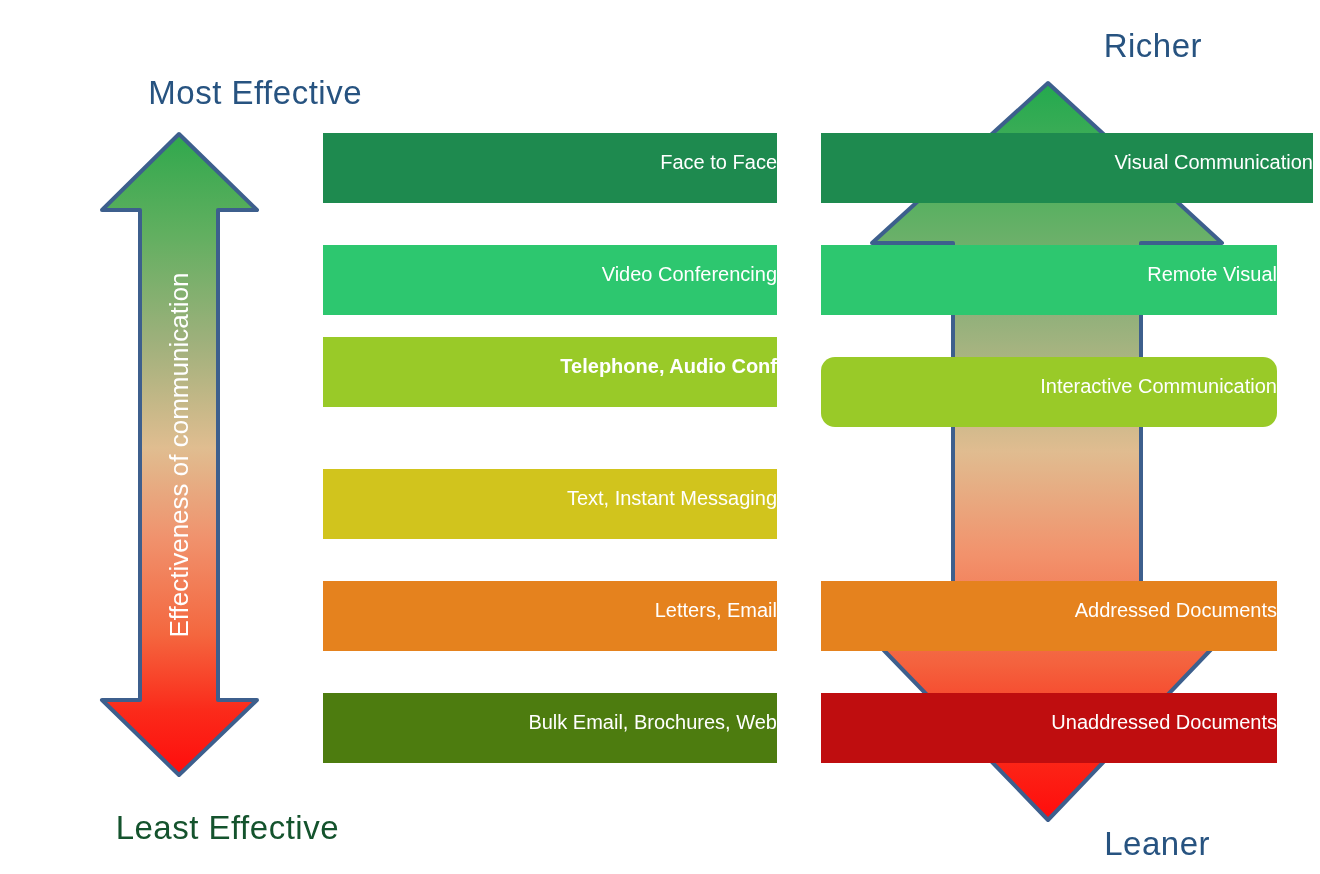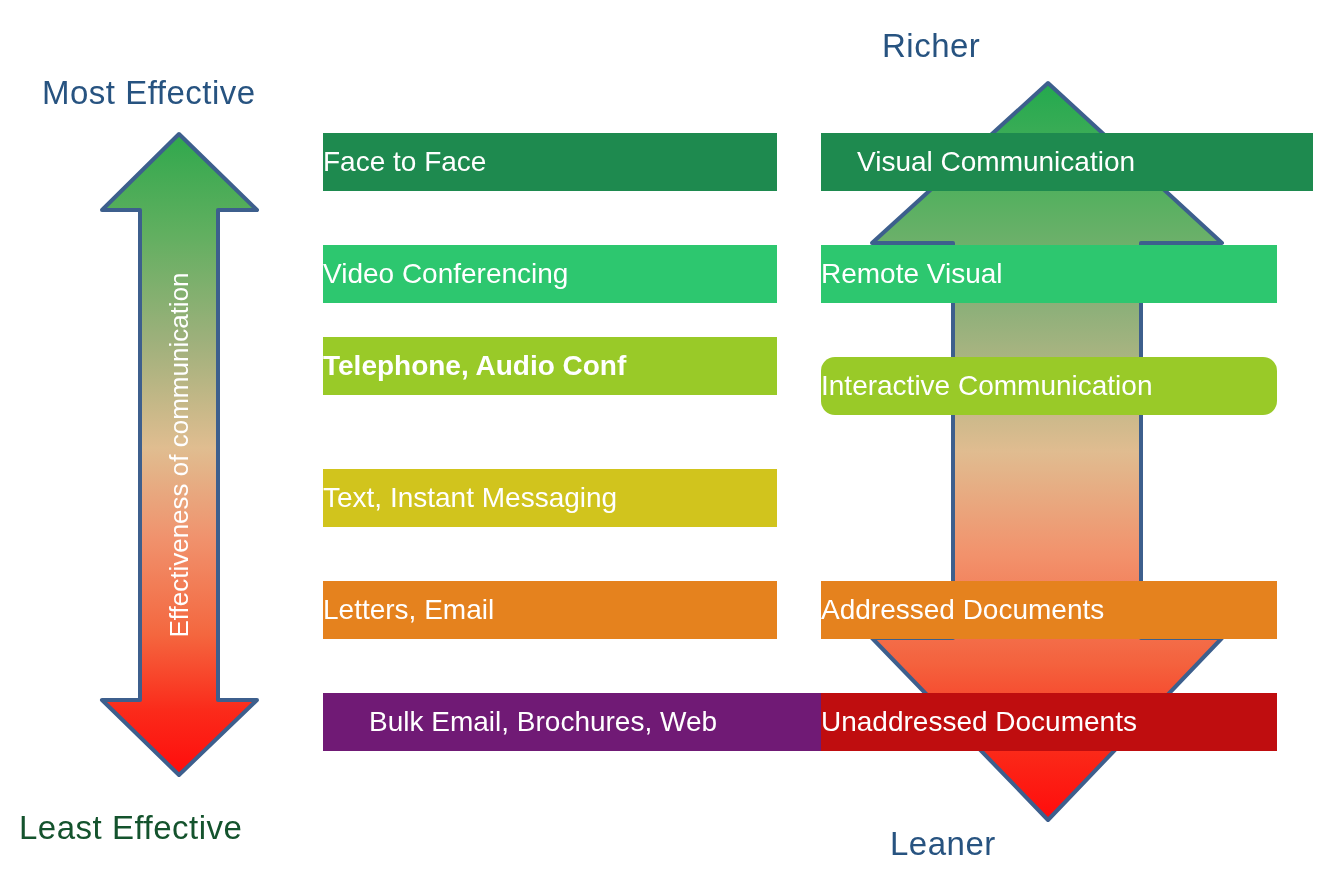--- a/index.html
+++ b/index.html
@@ -14,21 +14,21 @@
   .arrow-svg {
     position: absolute;
     left: 0; top: 0;
     width: 1320px; height: 874px;
     z-index: 1;
     pointer-events: none;
   }
   .axis-label {
     position: absolute;
     width: 320px;
-    text-align: left;
+    text-align: right;
     font-size: 33px;
     letter-spacing: 0.5px;
     z-index: 3;
     white-space: nowrap;
   }
   .v-label {
     position: absolute;
     left: -61px;
     top: 440px;
     width: 480px;
@@ -36,25 +36,25 @@
     line-height: 30px;
     text-align: center;
     color: #ffffff;
     font-size: 26px;
     transform: rotate(-90deg);
     z-index: 2;
     white-space: nowrap;
   }
   .bar {
     position: absolute;
-    height: 58px;
+    height: 70px;
     line-height: 58px;
-    text-align: left;
+    text-align: right;
     color: #ffffff;
-    font-size: 28px;
+    font-size: 20px;
     z-index: 2;
     white-space: nowrap;
   }
   .col-a { left: 323px; width: 454px; }
   .col-b { left: 821px; width: 456px; }
 </style>
 </head>
 <body>
 
 <div class="canvas">
@@ -106,21 +106,21 @@
   </div>
   <div class="bar col-a" style="top: 337px; background: rgb(153, 202, 40); font-weight: bold;">
     <span>Telephone, Audio Conf</span>
   </div>
   <div class="bar col-a" style="top: 469px; background: rgb(209, 196, 29);">
     <span>Text, Instant Messaging</span>
   </div>
   <div class="bar col-a" style="top: 581px; background: rgb(229, 130, 30);">
     <span>Letters, Email</span>
   </div>
-  <div class="bar col-a" style="top: 693px; background: #701a75; padding-left: 46px;">
+  <div class="bar col-a" style="top: 693px; background: #4d7c0f;">
     <span>Bulk Email, Brochures, Web</span>
   </div>
 
   <div class="bar col-b" style="top: 133px; background: rgb(30, 138, 79); padding-left: 36px;">
     <span>Visual Communication</span>
   </div>
   <div class="bar col-b" style="top: 245px; background: rgb(45, 199, 111);">
     <span>Remote Visual</span>
   </div>
   <div class="bar col-b" style="top: 357px; background: rgb(153, 202, 40); border-radius: 14px;">

